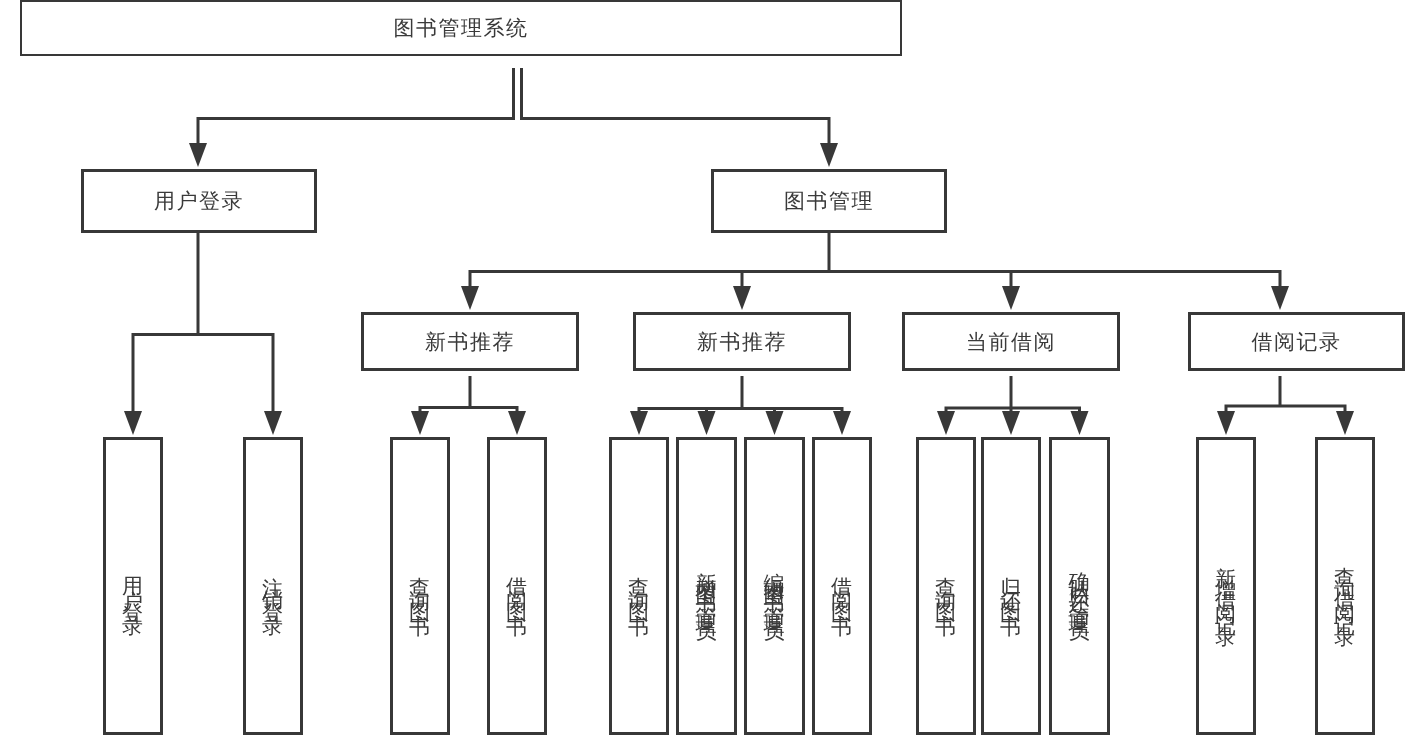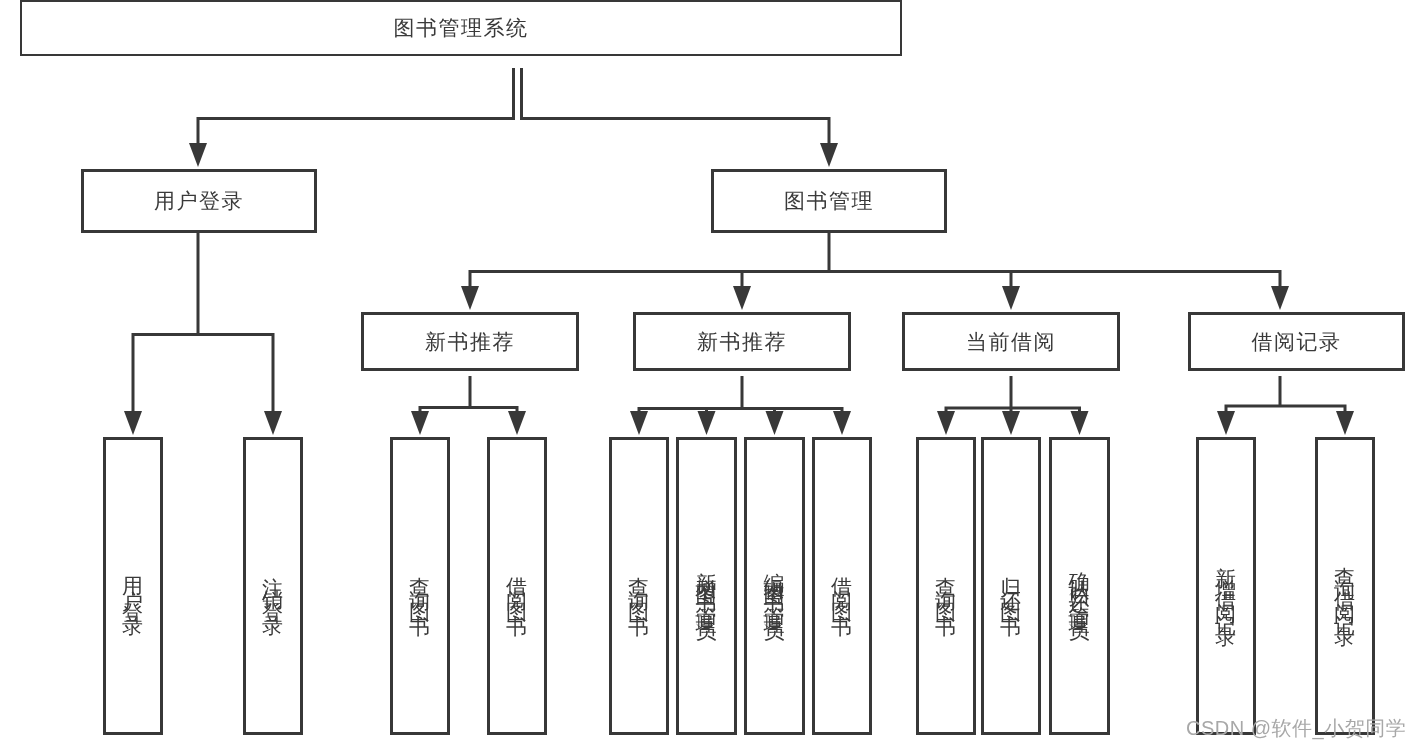--- a/index.html
+++ b/index.html
@@ -179,15 +179,14 @@
     <span class="vlabel sp9">确认归还（管理员）</span>
   </div>
 
   <div class="node leaf n-addrec">
     <span class="vlabel sp6">新增借阅记录</span>
   </div>
   <div class="node leaf n-qrec">
     <span class="vlabel sp6">查询借阅记录</span>
   </div>
 
-  <div class="watermark">CSDN @软件_小贺同学</div>
 
 </div>
 
 </body></html>

